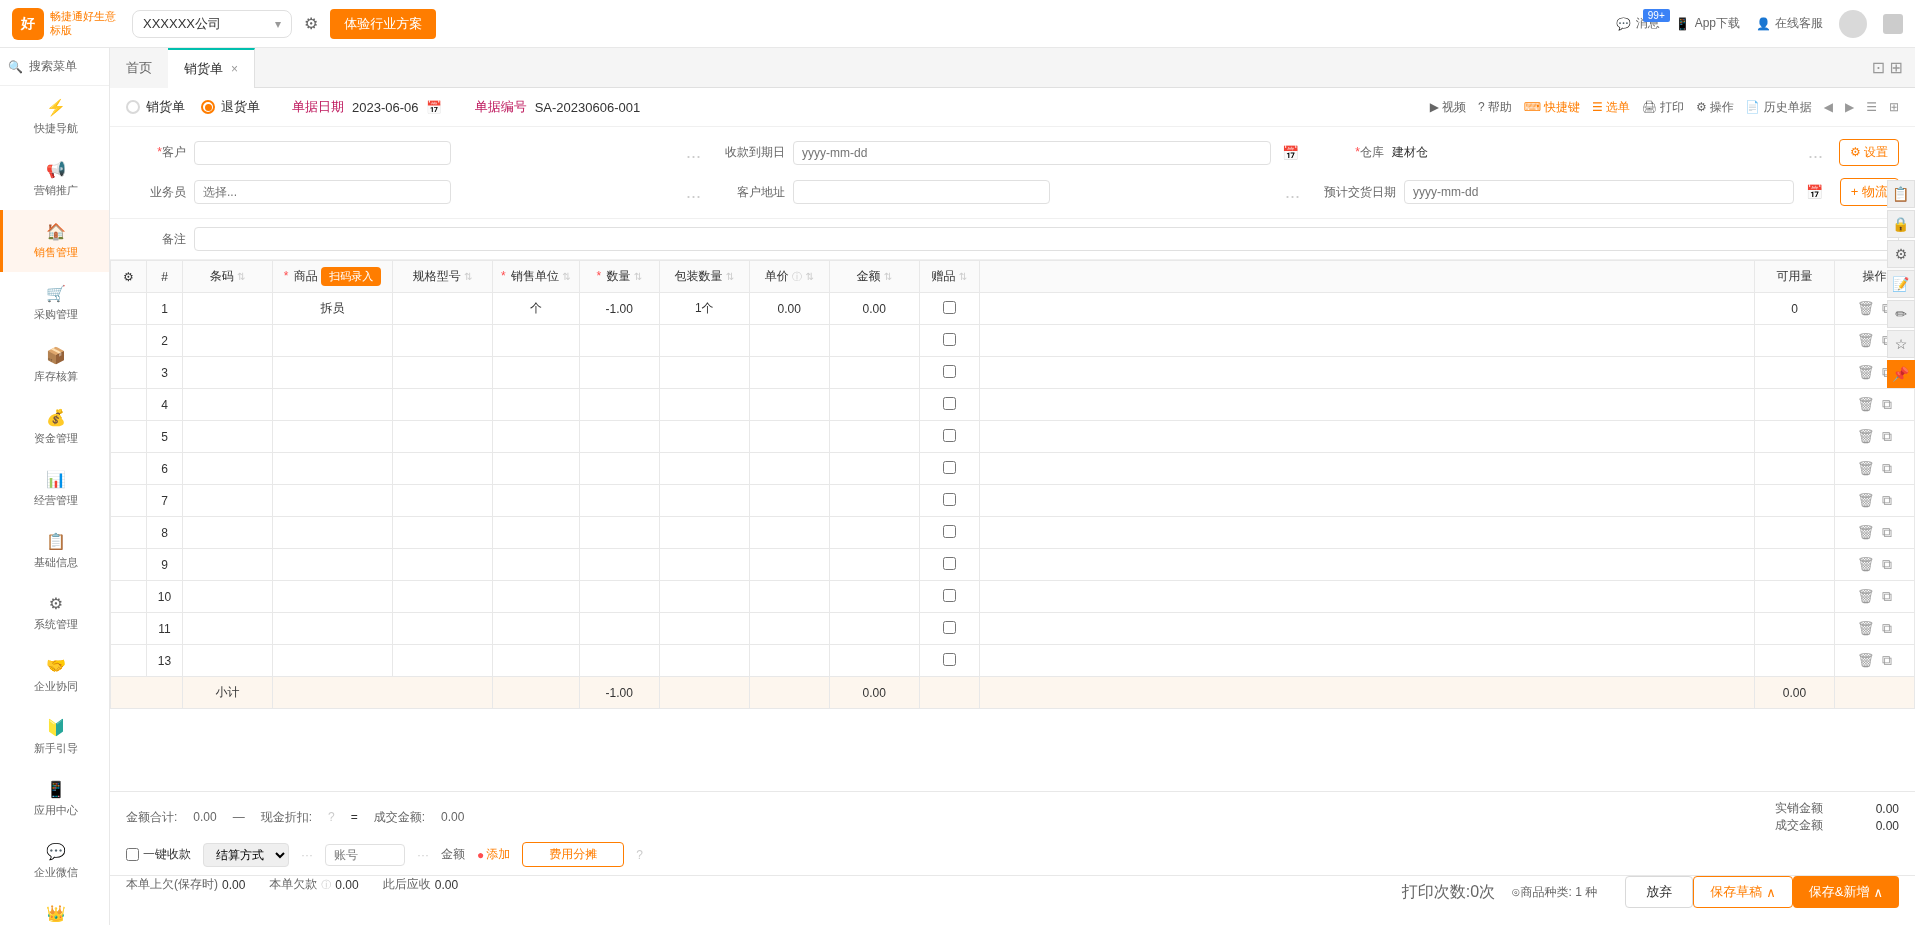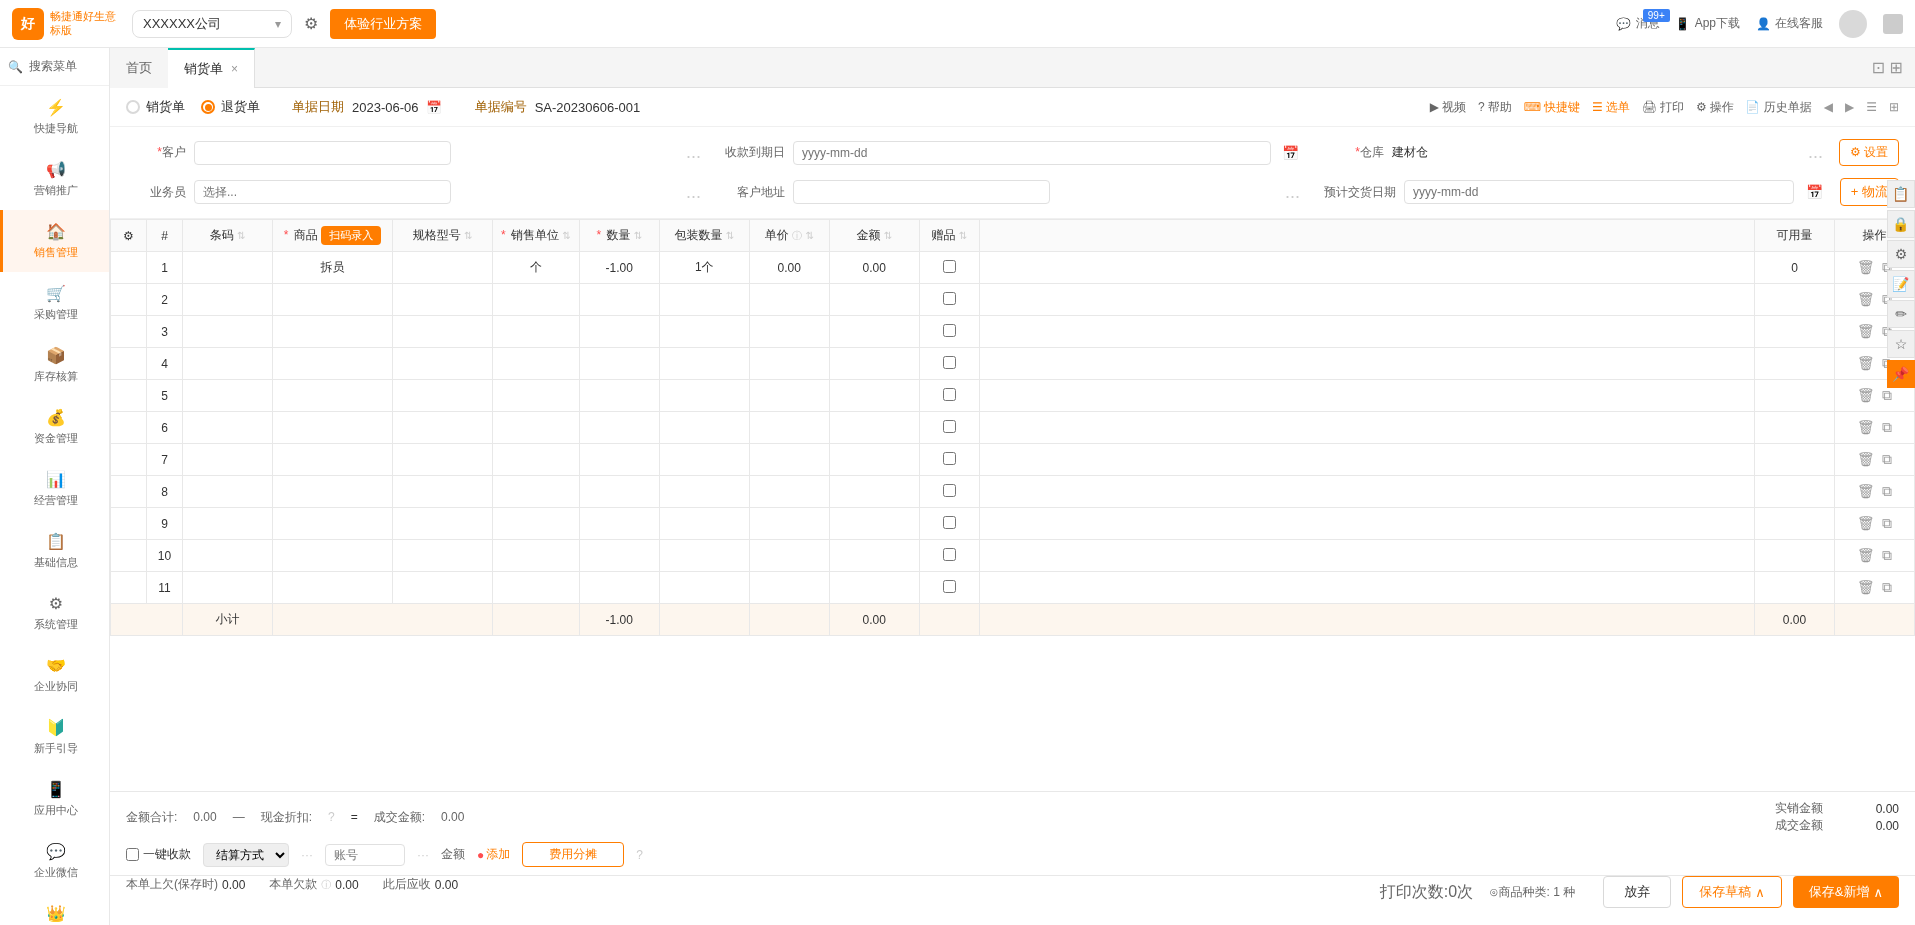--- a/index.html
+++ b/index.html
@@ -40,21 +40,21 @@
     .tab-close { margin-left: 8px; color: #999; font-size: 12px; }
     .tab-bar-right { margin-left: auto; padding-right: 12px; font-size: 16px; color: #999; cursor: pointer; }
 
     
     .radio-group { display: flex; align-items: center; gap: 16px; padding: 10px 16px; border-bottom: 1px solid #f0f0f0; background: #fff; flex-shrink: 0; }
     .radio-item { display: flex; align-items: center; gap: 6px; cursor: pointer; font-size: 13px; }
     .radio-circle { width: 14px; height: 14px; border-radius: 50%; border: 2px solid #d9d9d9; display: flex; align-items: center; justify-content: center; }
     .radio-circle.active { border-color: #ff7d00; }
     .radio-dot { width: 7px; height: 7px; border-radius: 50%; background: #ff7d00; }
     .doc-info { display: flex; align-items: center; gap: 8px; margin-left: 16px; font-size: 13px; }
-    .doc-info-label { color: #a16207; }
+    .doc-info-label { color: #be185d; }
     .doc-info-value { color: #333; font-weight: 500; }
     .date-icon { color: #999; cursor: pointer; }
     .toolbar-actions { margin-left: auto; display: flex; align-items: center; gap: 8px; }
     .action-btn { display: flex; align-items: center; gap: 3px; font-size: 12px; color: #666; cursor: pointer; }
     .action-btn-highlight { color: #ff7d00; }
 
     
     .form-fields { padding: 12px 16px; display: grid; grid-template-columns: 1fr 1fr 1fr; gap: 12px 24px; border-bottom: 1px solid #f0f0f0; flex-shrink: 0; background: #fff; }
     .field-row { display: flex; align-items: center; gap: 8px; }
     .field-label { color: #666; font-size: 12px; white-space: nowrap; min-width: 60px; text-align: right; }
@@ -106,21 +106,21 @@
     .fee-btn { border: 1px solid #ff7d00; color: #ff7d00; background: #fff; border-radius: 4px; padding: 3px 26px; font-size: 12px; cursor: pointer; }
 
     
     .footer-bar { height: 50px; background: #fff; border-top: 1px solid #e8e8e8; display: flex; align-items: flex-start; padding: 0 16px; flex-shrink: 0; }
     .footer-stats { display: flex; gap: 24px; font-size: 12px; color: #666; }
     .footer-stat-item { display: flex; align-items: center; gap: 4px; }
     .footer-stat-val { color: #333; font-weight: 500; }
     .footer-right { margin-left: auto; display: flex; align-items: center; gap: 16px; }
     .print-info { font-size: 16px; color: #666; }
     .product-kind { font-size: 12px; color: #666; cursor: pointer; }
-    .footer-actions { display: flex; gap: 11px; padding-left: 12px; }
+    .footer-actions { display: flex; gap: 0; padding-left: 12px; }
     .btn-discard { border: 1px solid #d9d9d9; background: #fff; color: #333; border-radius: 4px; padding: 6px 20px; font-size: 13px; cursor: pointer; }
     .btn-save-draft { border: 1px solid #ff7d00; background: #fff; color: #ff7d00; border-radius: 4px; padding: 6px 16px; font-size: 13px; cursor: pointer; display: flex; align-items: center; gap: 4px; }
     .btn-save-new { border: none; background: #ff7d00; color: #fff; border-radius: 4px; padding: 6px 16px; font-size: 13px; cursor: pointer; display: flex; align-items: center; gap: 4px; }
 
     
     .right-float-tools { position: fixed; right: 0; top: 200px; display: flex; flex-direction: column; gap: 2px; }
     .float-tool-btn { width: 28px; height: 28px; background: #f0f0f0; border: none; cursor: pointer; display: flex; align-items: center; justify-content: center; font-size: 14px; color: #666; }
     .float-tool-btn.orange { background: #ff7d00; color: #fff; }
 
     
@@ -346,20 +346,24 @@
           </div>
 
           <div class="field-row">
             <span class="field-label"><span>预计交货日期</span></span>
             <input class="field-input" type="text" style="flex: 1 1 0%;" placeholder="yyyy-mm-dd">
             <span style="cursor:pointer;color:#ccc;font-size:14px;margin-left:4px;">📅</span>
             <button class="btn-logistics" style="margin-left:8px;">+ 物流</button>
           </div>
         </div>
 
+        <div class="notes-row">
+          <span class="field-label">备注</span>
+          <input class="field-input" type="text" style="flex: 1 1 0%;">
+        </div>
 
         <div class="table-wrapper">
           <table class="data-table">
             <thead>
               <tr>
                 <th class="th-settings">⚙</th>
                 <th class="th-num">#</th>
                 <th class="th-barcode">
                   <span>条码</span>
                   <span class="sort-icon">⇅</span>
@@ -616,20 +620,41 @@
       <td></td>
       <td></td>
       <td>
         <button class="op-btn">🗑</button>
         <button class="op-btn">⧉</button>
       </td>
     </tr>
                 <tr>
       <td></td>
       <td>11</td>
+      <td><input type="text" style="border: none; outline: none; width: 100%; font-size: 12px;" value=""></td>
+      <td></td>
+      <td></td>
+      <td></td>
+      <td class=""></td>
+      <td></td>
+      <td></td>
+      <td></td>
+      <td style="text-align:center;">
+        <input type="checkbox" class="row-checkbox" style="">
+      </td>
+      <td></td>
+      <td></td>
+      <td>
+        <button class="op-btn">🗑</button>
+        <button class="op-btn">⧉</button>
+      </td>
+    </tr>
+                <tr>
+      <td></td>
+      <td>13</td>
       <td><input type="text" style="border: none; outline: none; width: 100%; font-size: 12px;" value=""></td>
       <td></td>
       <td></td>
       <td></td>
       <td class=""></td>
       <td></td>
       <td></td>
       <td></td>
       <td style="text-align:center;">
         <input type="checkbox" class="row-checkbox" style="">

